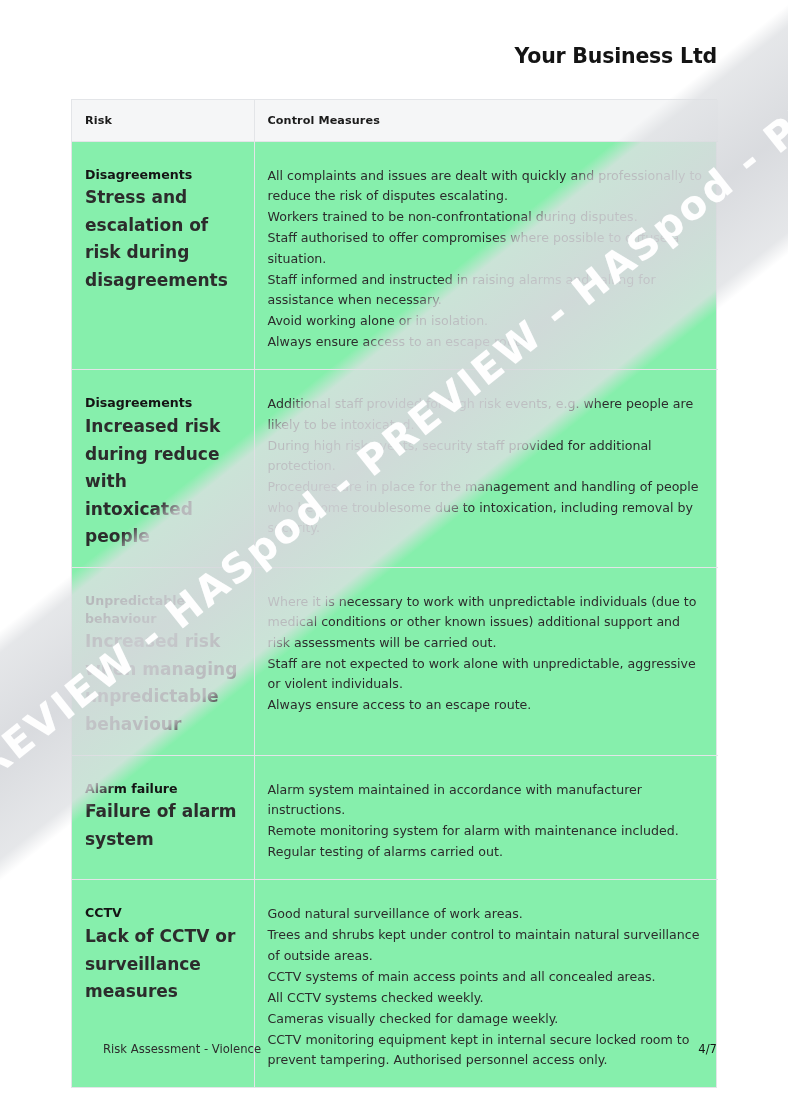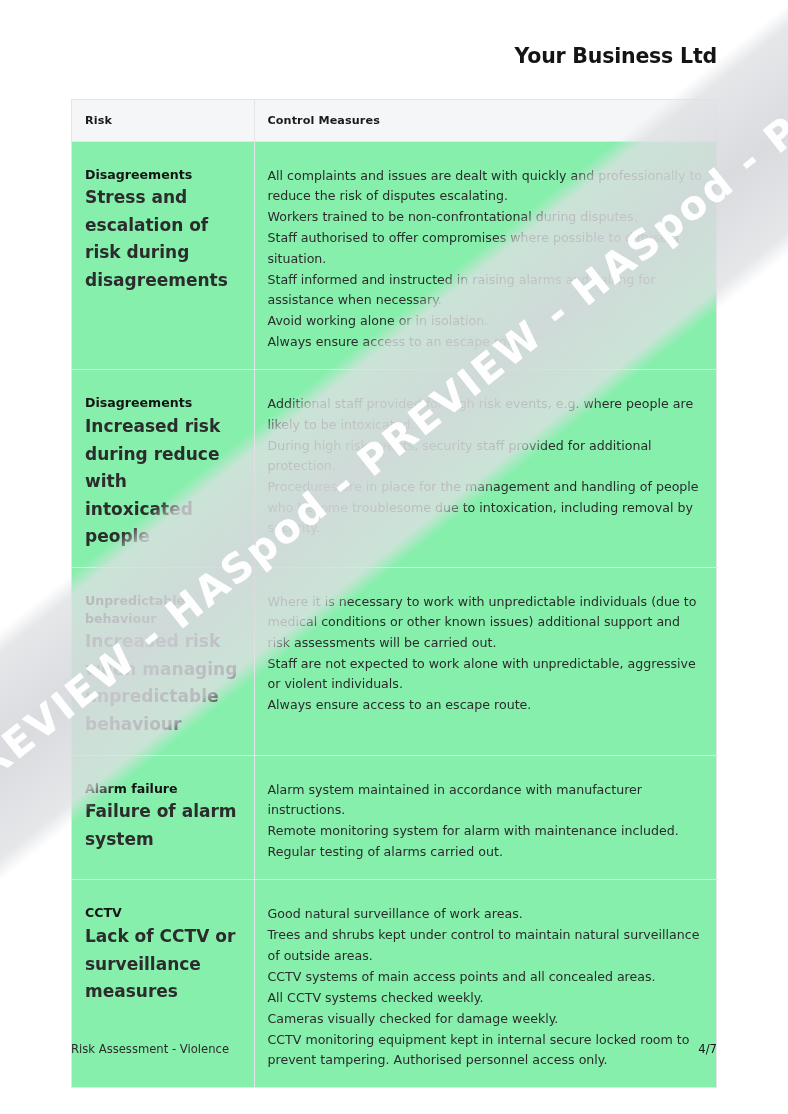--- a/index.html
+++ b/index.html
@@ -127,20 +127,21 @@
     right: 71px;
     top: 1042px;
     display: flex;
     justify-content: space-between;
     align-items: baseline;
   }
   .footer-title {
     font-size: 11.6px;
     color: #2c2c2c;
     font-weight: 400;
+    margin-left: 32px;
   }
   .footer-page {
     font-size: 11.6px;
     color: #141414;
     font-weight: 400;
   }
 
   
   .watermark {
     position: absolute;

